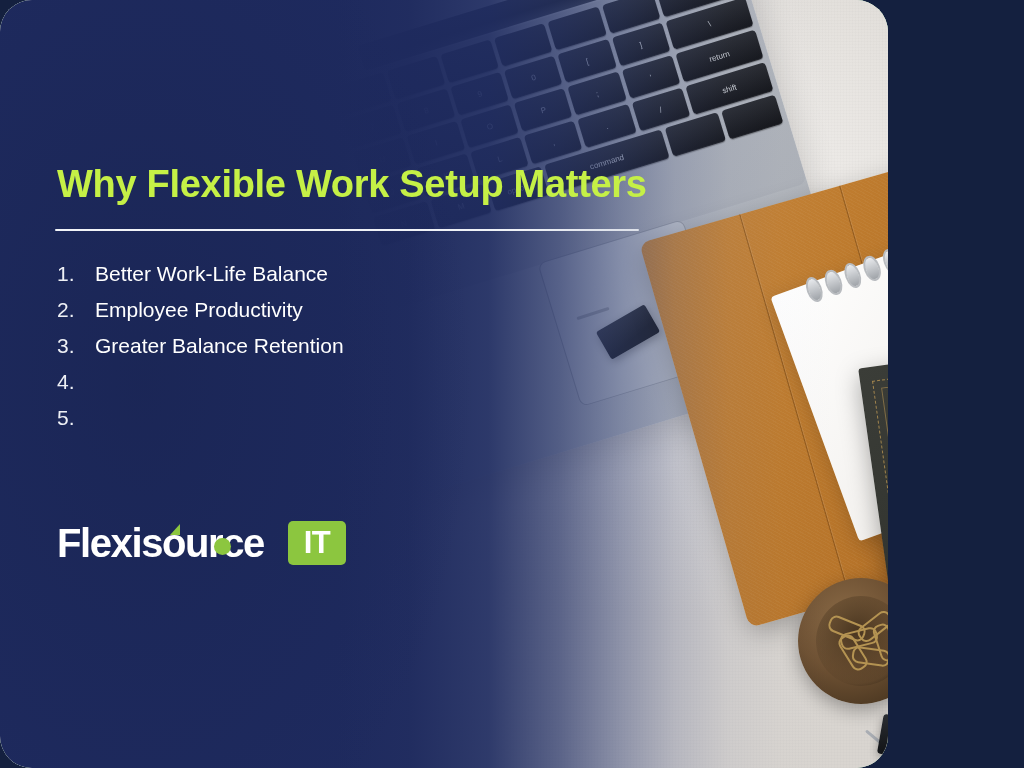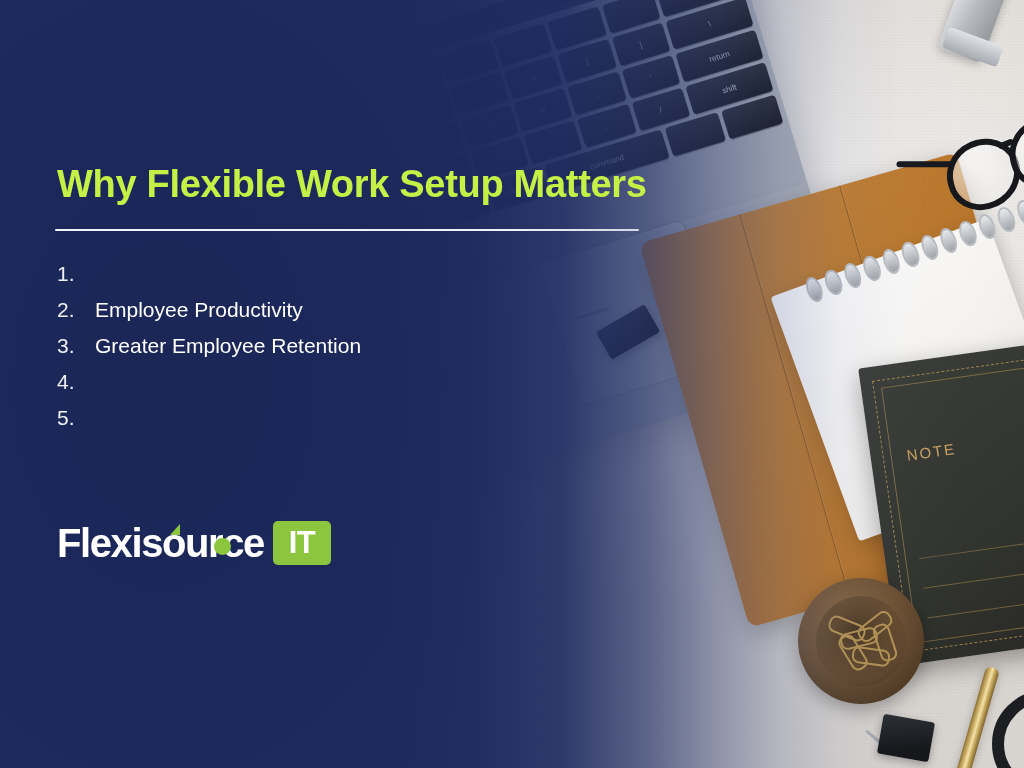--- a/index.html
+++ b/index.html
@@ -2,25 +2,26 @@
 <html><head>
 <meta charset="utf-8">
 <style>
   html, body {
     margin: 0;
     padding: 0;
     background: #14203f;
   }
   #slide {
     position: relative;
-    width: 1024px;
+    width: 888px;
     height: 768px;
     overflow: hidden;
     background: #15803d;
     font-family: "Liberation Sans", sans-serif;
+    border-radius: 32px;
     -webkit-font-smoothing: antialiased;
   }
 
   
   #photo {
     position: absolute;
     inset: 0;
     background: #e8e6e3;
   }
   .ph { position: absolute; }
@@ -382,21 +383,21 @@
     clip-path: polygon(100% 0, 100% 100%, 0 100%);
   }
   #logo-odot {
     position: absolute;
     left: 157px; top: 15px;
     width: 17px; height: 17px;
     border-radius: 50%;
     background: #8cc63f;
   }
   #logo-it {
-    margin-left: 9px;
+    margin-left: 24px;
     width: 58px; height: 44px;
     background: #8cc63f;
     border-radius: 5px;
     color: #ffffff;
     font-size: 31px;
     font-weight: bold;
     letter-spacing: -0.5px;
     display: flex;
     align-items: center;
     justify-content: center;
@@ -530,28 +531,29 @@
   <div id="overlay-soft"></div>
 
   <div id="content">
 
     <div id="title">Why Flexible Work Setup Matters</div>
     <div id="title-rule"></div>
 
     <ol id="benefits-list">
       <li>
         <span class="li-num">1.</span>
+        <span class="li-text">Better Work-Life Balance</span>
       </li>
       <li>
         <span class="li-num">2.</span>
         <span class="li-text">Employee Productivity</span>
       </li>
       <li>
         <span class="li-num">3.</span>
-        <span class="li-text">Greater Employee Retention</span>
+        <span class="li-text">Greater Balance Retention</span>
       </li>
       <li>
         <span class="li-num">4.</span>
       </li>
       <li>
         <span class="li-num">5.</span>
       </li>
     </ol>
 
     <div id="logo">

